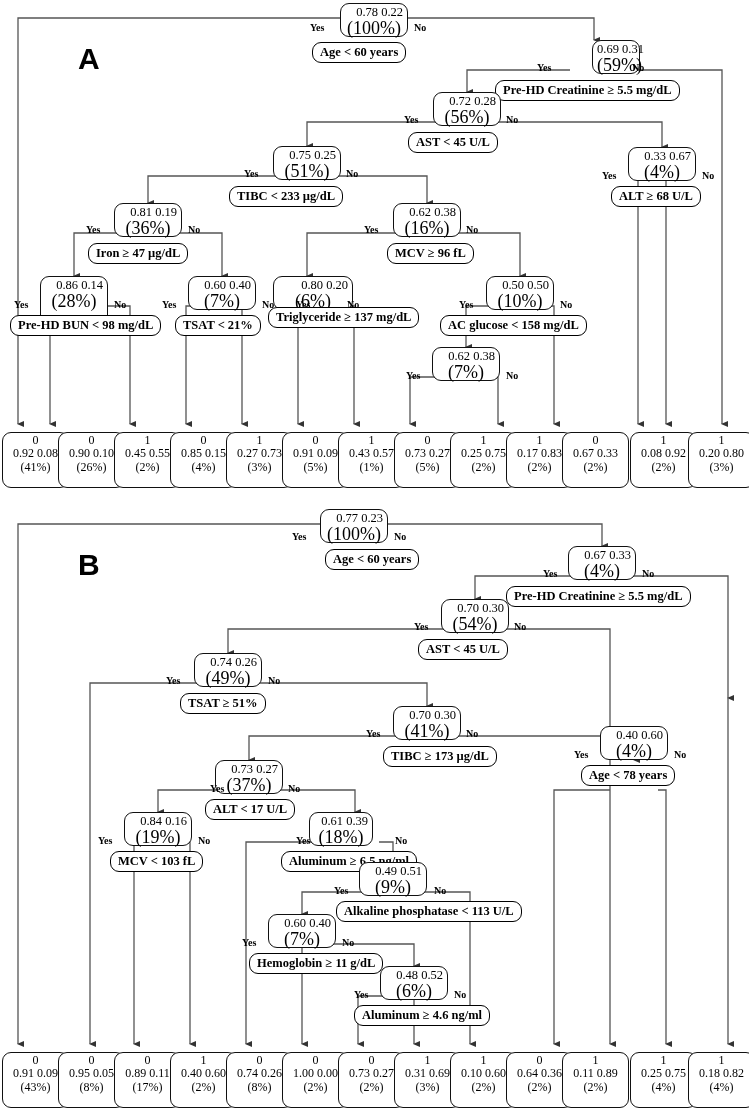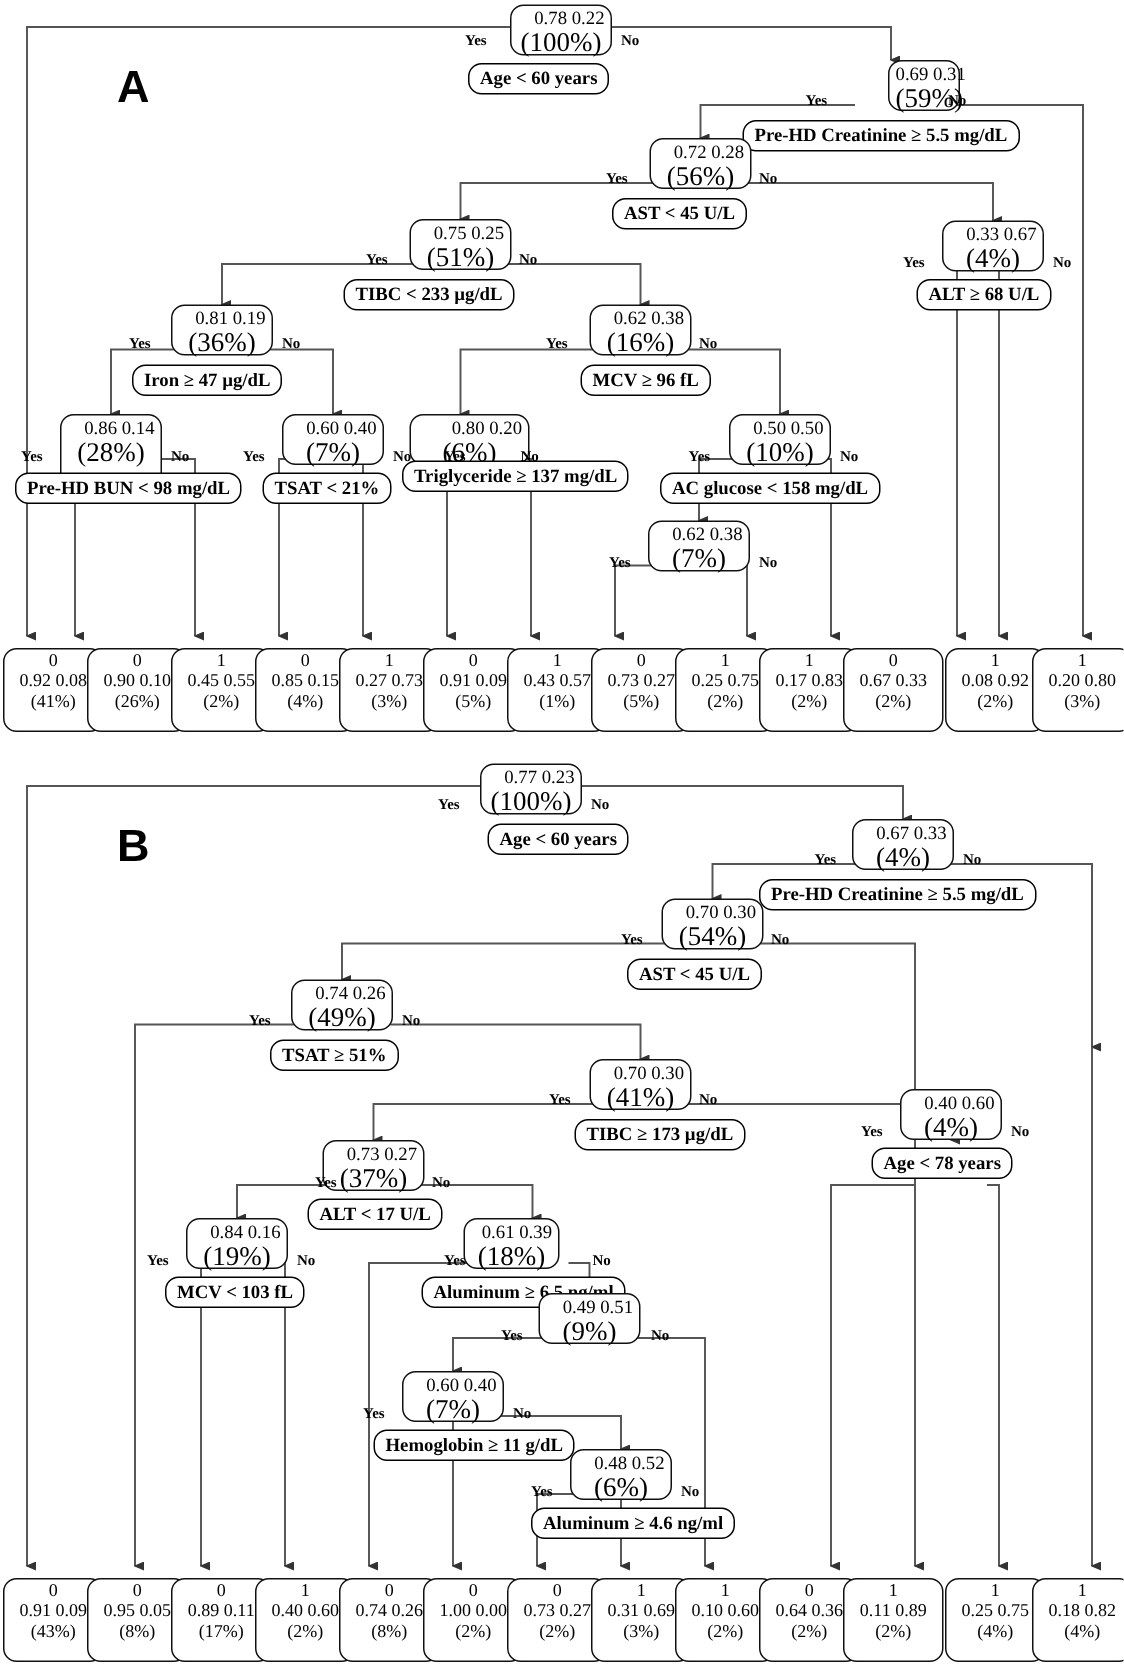--- a/index.html
+++ b/index.html
@@ -351,20 +351,21 @@
   <div class="yn" style="left:296px;top:335px">Yes</div>
   <div class="yn" style="left:395px;top:335px">No</div>
   <div class="rule" style="left:281px;top:351px">Aluminum ≥ 6.5 ng/ml</div>
 
   <div class="pnode" style="left:359px;top:362px;width:68px;height:34px">
     <div class="probs">0.49 0.51</div>
     <div class="pct">(9%)</div>
   </div>
   <div class="yn" style="left:334px;top:385px">Yes</div>
   <div class="yn" style="left:434px;top:385px">No</div>
+  <div class="rule" style="left:336px;top:401px">Alkaline phosphatase &lt; 113 U/L</div>
 
   <div class="pnode" style="left:268px;top:414px;width:68px;height:34px">
     <div class="probs">0.60 0.40</div>
     <div class="pct">(7%)</div>
   </div>
   <div class="yn" style="left:242px;top:437px">Yes</div>
   <div class="yn" style="left:342px;top:437px">No</div>
   <div class="rule" style="left:249px;top:453px">Hemoglobin ≥ 11 g/dL</div>
 
   <div class="pnode" style="left:380px;top:466px;width:68px;height:34px">

